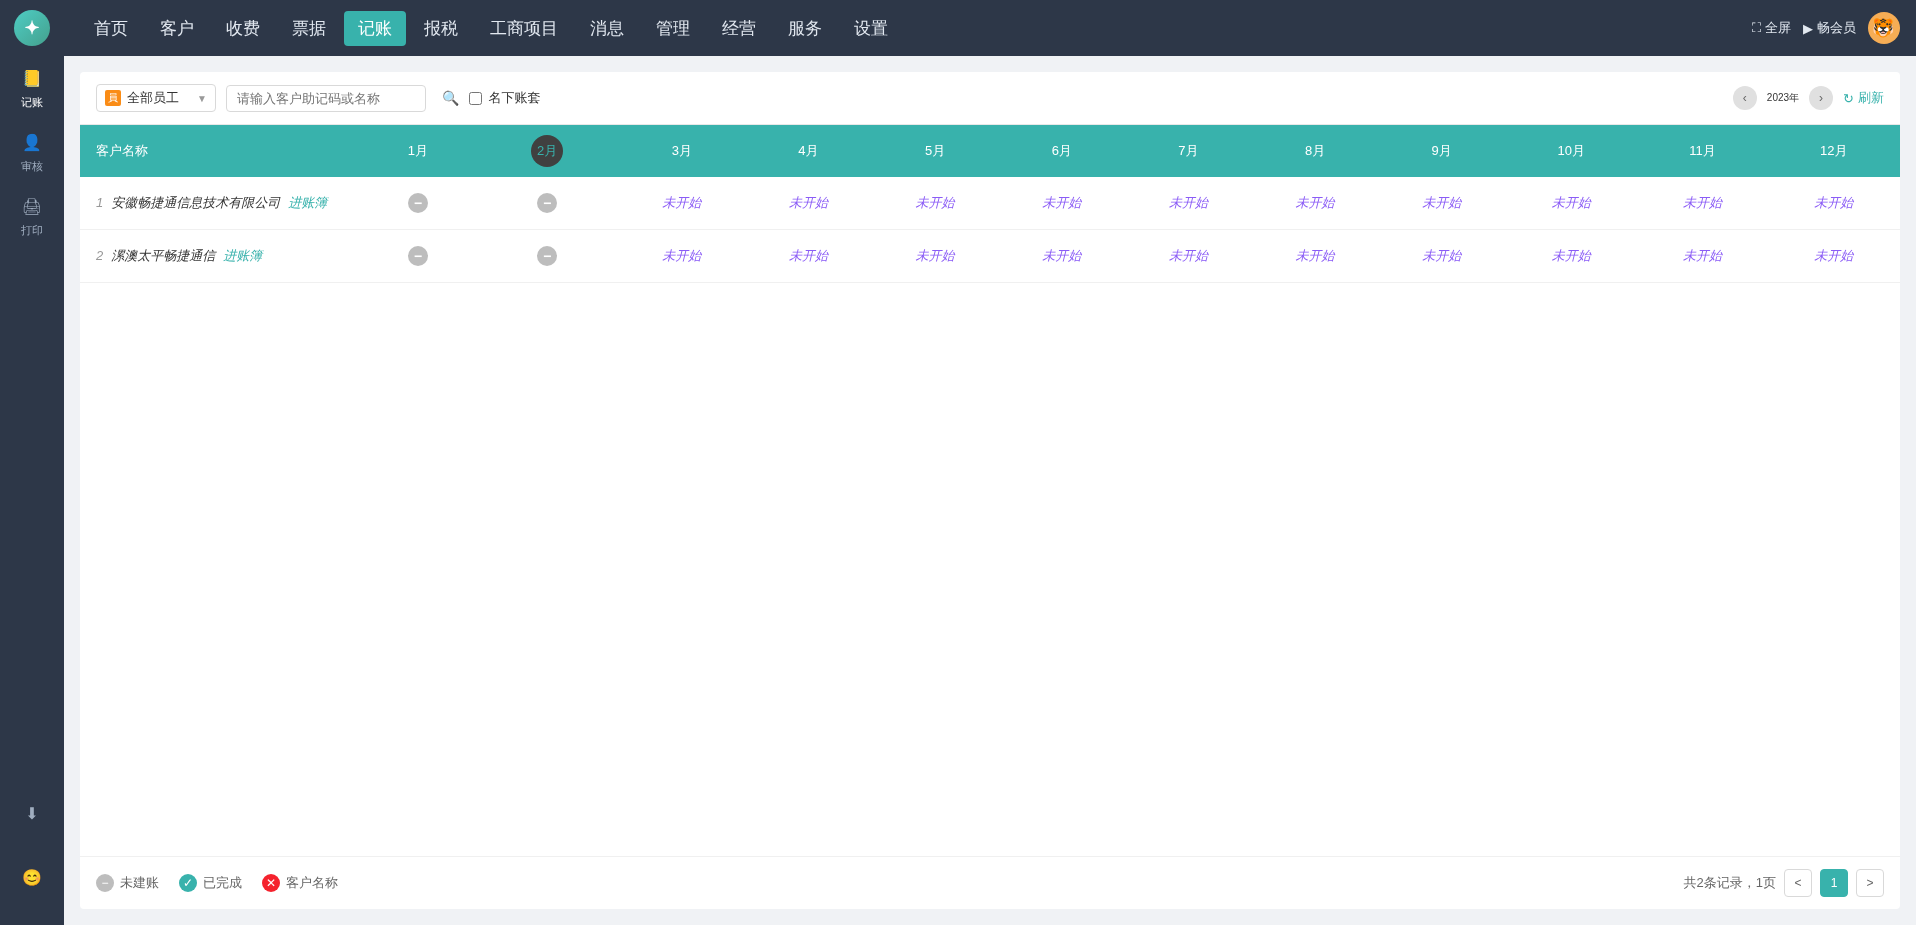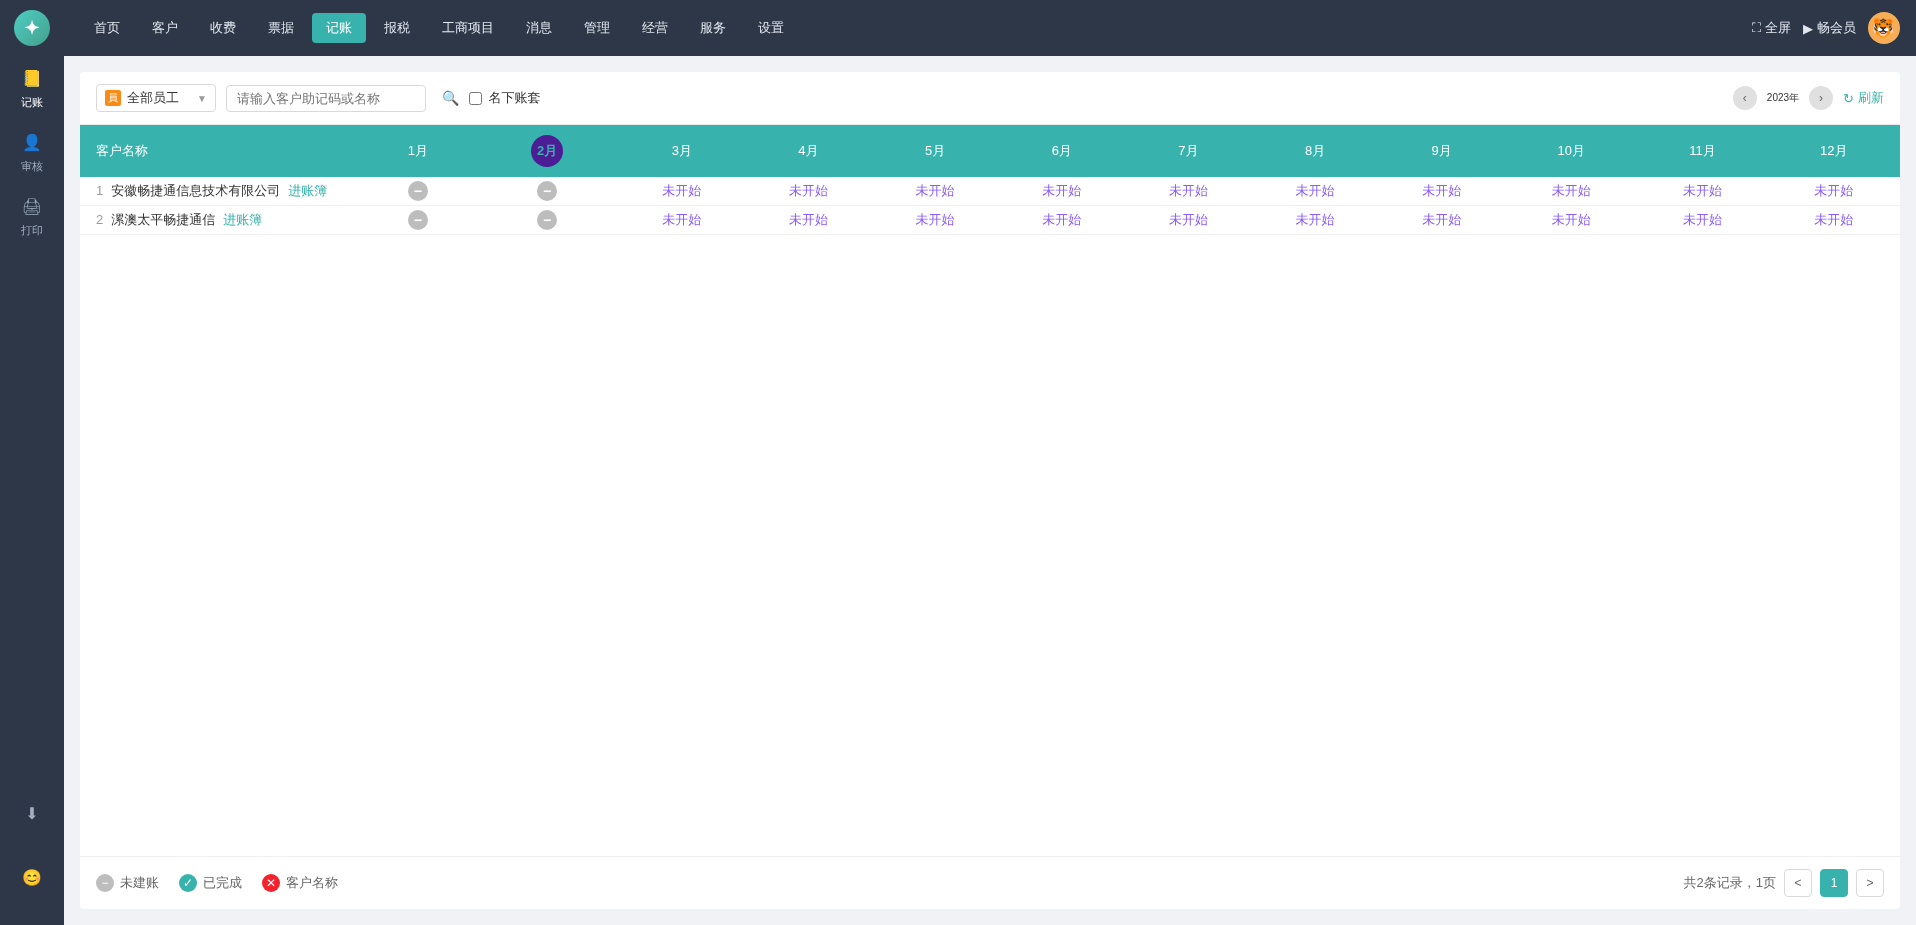--- a/index.html
+++ b/index.html
@@ -80,21 +80,21 @@
       align-items: center;
       padding: 0 16px;
       gap: 4px;
       flex-shrink: 0;
     }
     .nav-item {
       padding: 6px 14px;
       color: #e2e8f0;
       cursor: pointer;
       border-radius: 4px;
-      font-size: 13px;
+      font-size: 17px;
       white-space: nowrap;
     }
     .nav-item.active {
       background: #38b2ac;
       color: white;
       border-radius: 4px;
     }
     .topnav-right {
       margin-left: auto;
       display: flex;
@@ -252,37 +252,38 @@
       text-align: center;
       font-weight: 500;
       font-size: 13px;
       white-space: nowrap;
     }
     thead th:first-child { text-align: left; padding-left: 16px; width: 280px; }
     .month-circle {
       display: inline-flex;
       width: 32px;
       height: 32px;
-      background: #4c1d95;
+      background: #404040;
       border-radius: 50%;
       color: #38b2ac;
       align-items: center;
       justify-content: center;
-      font-weight: bold;
+      font-weight: normal;
     }
     .month-normal { color: white; }
 
     tbody tr {
       border-bottom: 1px solid #f0f0f0;
     }
     tbody td {
-      padding: 4px 8px;
+      padding: 16px 8px;
       text-align: center;
       font-size: 13px;
       color: #666;
+      font-style: italic;
     }
     tbody td:first-child {
       text-align: left;
       padding-left: 16px;
       color: #333;
     }
     .row-num { color: #999; margin-right: 8px; }
     .enter-link { color: #38b2ac; cursor: pointer; margin-left: 8px; text-decoration: none; }
 
     .status-dash {

